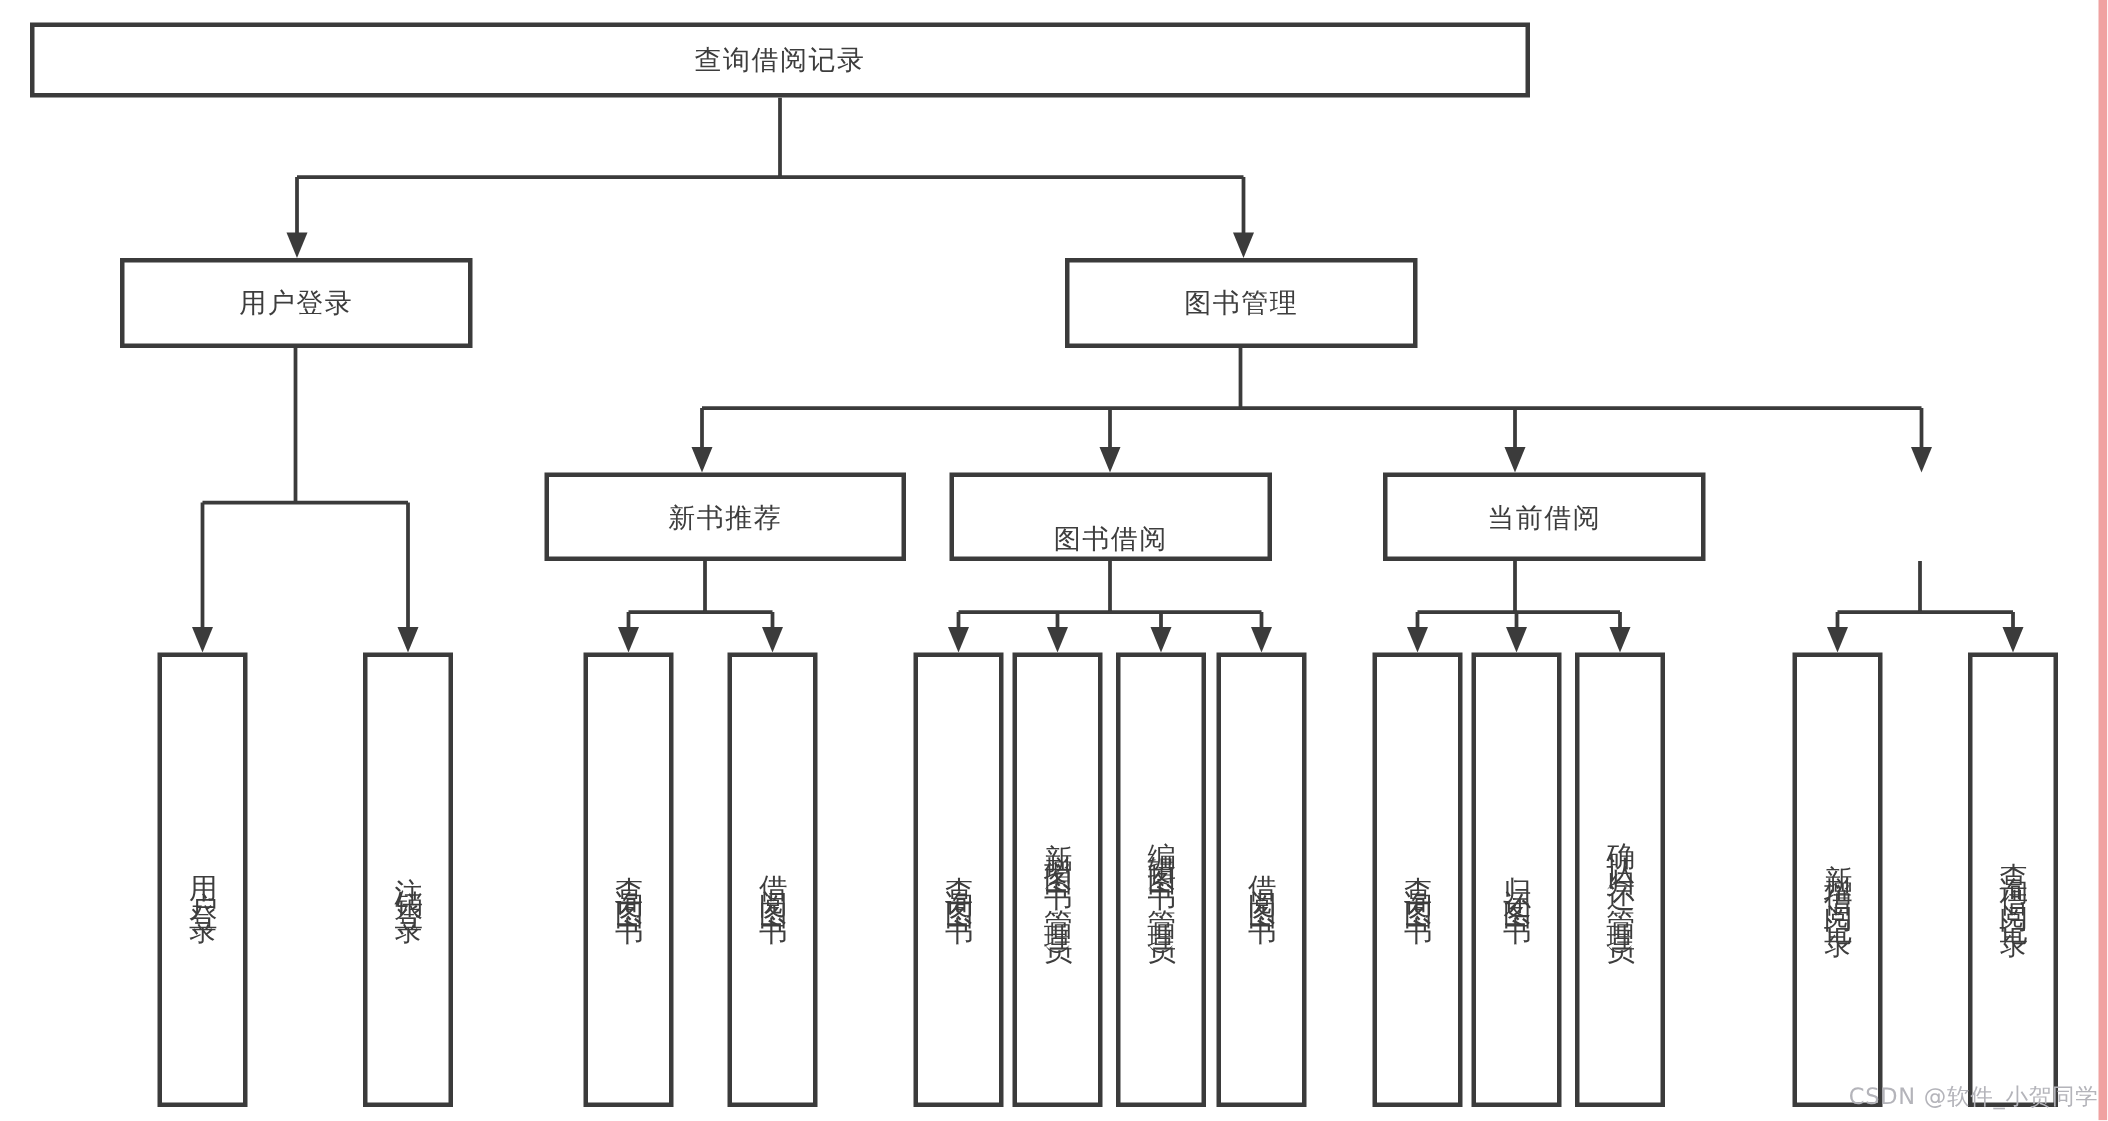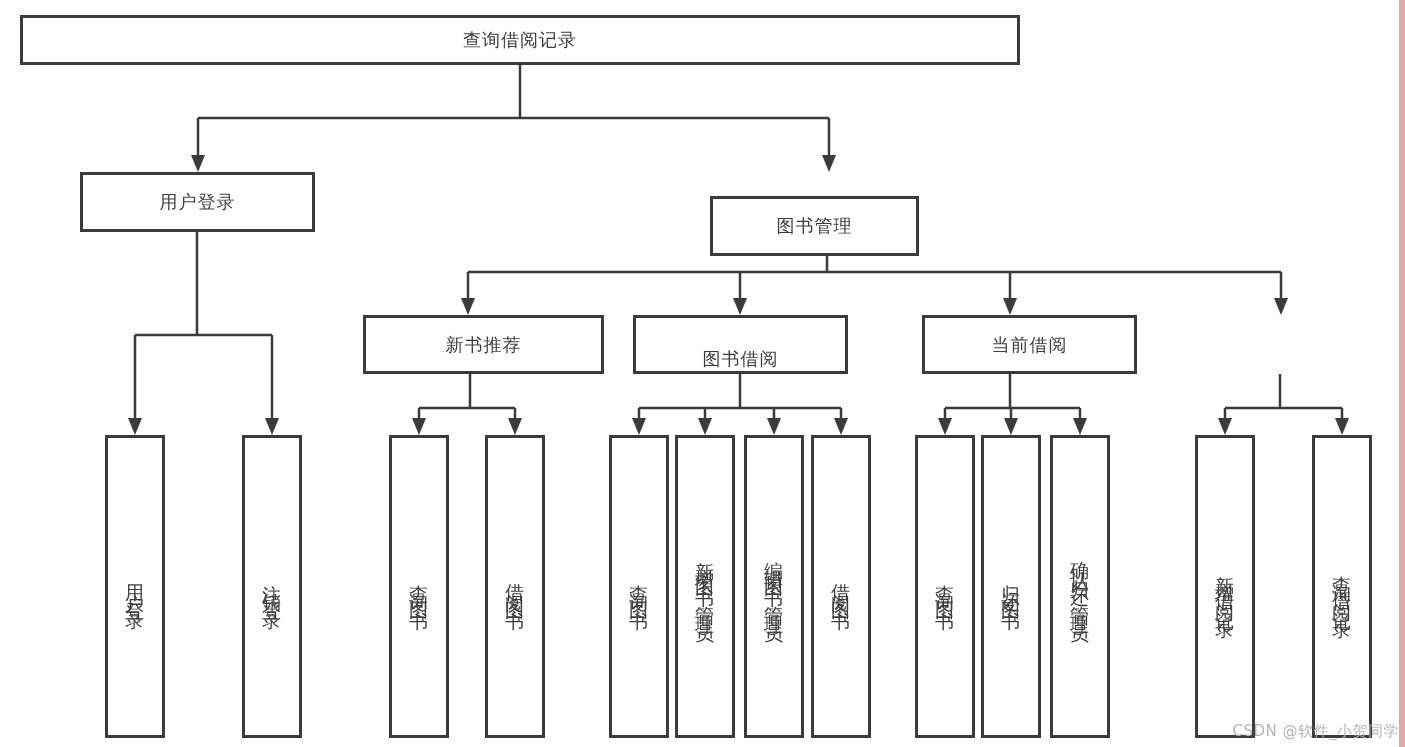--- a/index.html
+++ b/index.html
@@ -90,21 +90,21 @@
     </g>
   </svg>
 
   <div class="node" style="left:20px;top:15px;width:1000px;height:50px;">
     <span>查询借阅记录</span>
   </div>
 
   <div class="node" style="left:80px;top:172px;width:235px;height:60px;">
     <span>用户登录</span>
   </div>
-  <div class="node" style="left:710px;top:172px;width:209px;height:60px;margin-top:24px;">
+  <div class="node" style="left:710px;top:172px;width:235px;height:60px;">
     <span>图书管理</span>
   </div>
 
   <div class="node" style="left:363px;top:315px;width:241px;height:59px;">
     <span>新书推荐</span>
   </div>
   <div class="node" style="left:633px;top:315px;width:215px;height:59px;align-items:flex-end;">
     <span>图书借阅</span>
   </div>
   <div class="node" style="left:903px;top:315px;width:215px;height:59px;margin-left:19px;">

